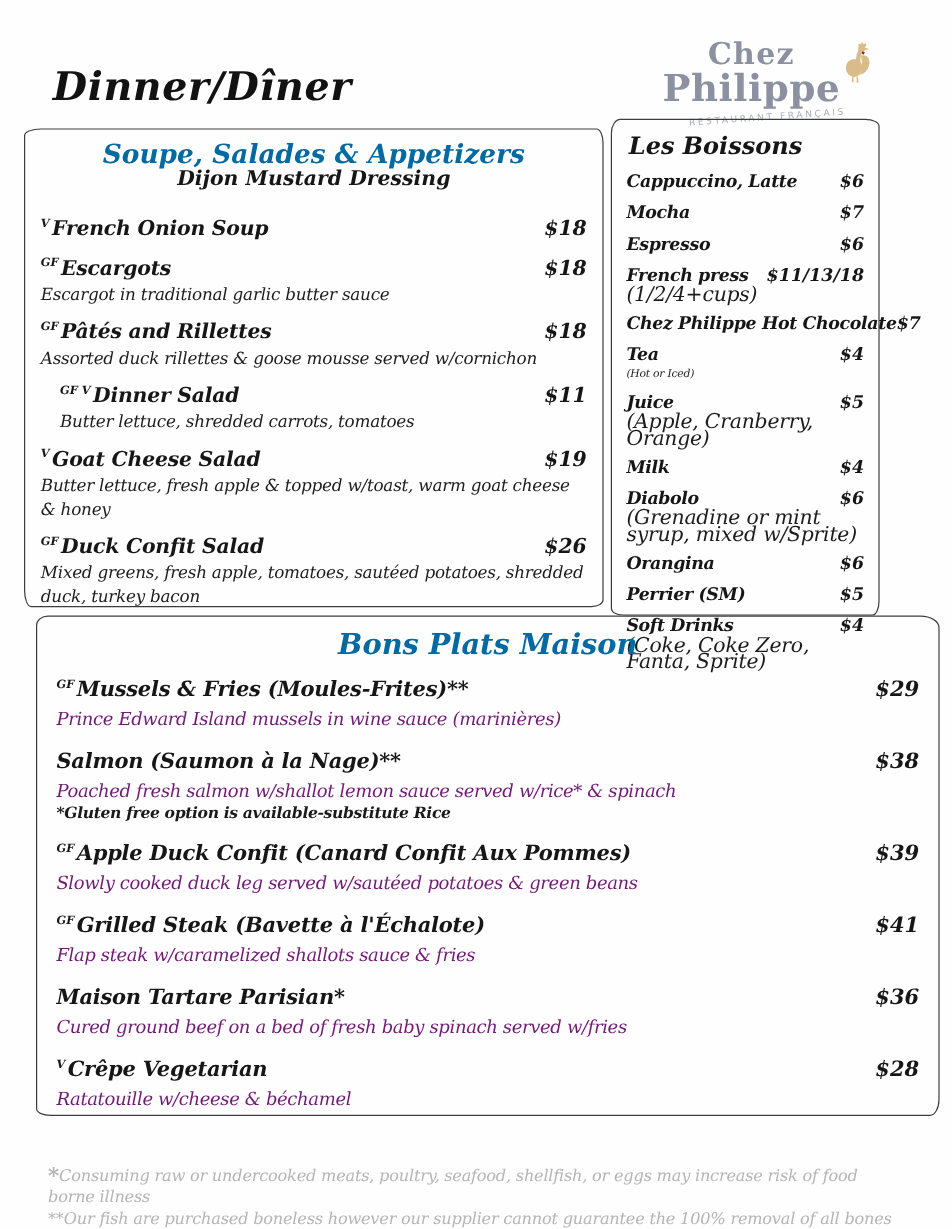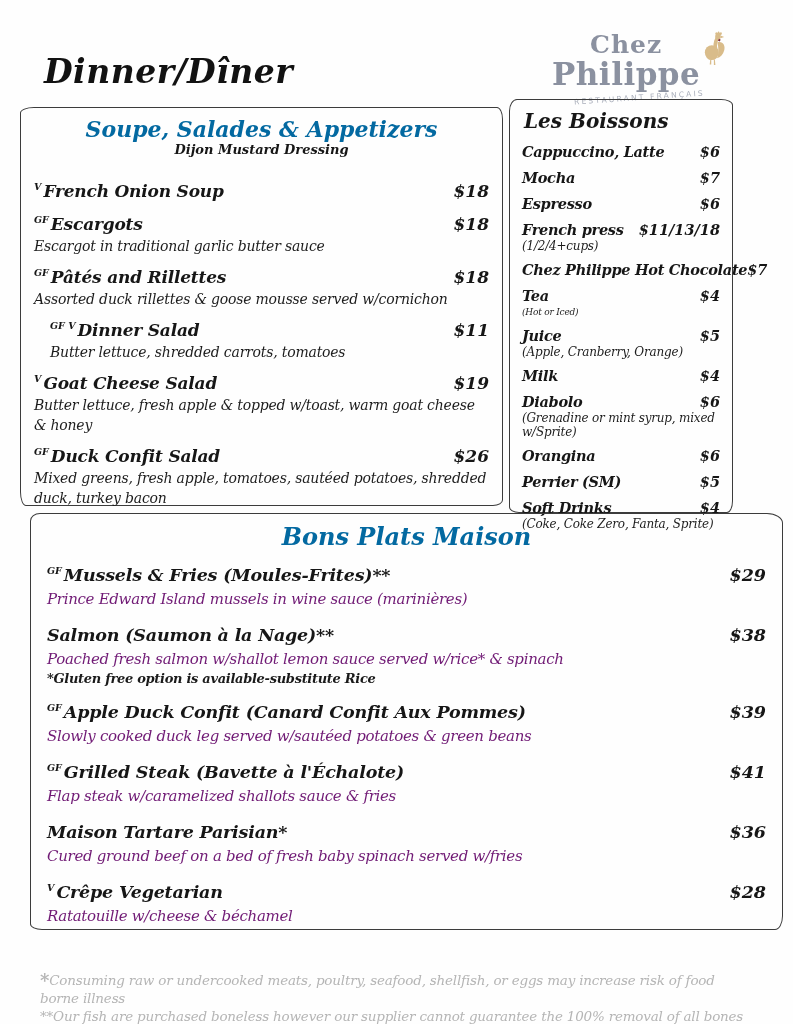--- a/index.html
+++ b/index.html
@@ -13,21 +13,21 @@
   }
   .page { position:absolute; inset:0; background:#fefefe; }
 
   
   .page-title {
     position:absolute; left:44px; top:52px;
     font-size:33px; font-weight:bold; font-style:italic;
     letter-spacing:0.5px; color:#121212;
   }
   .logo { position:absolute; left:552px; top:16px; width:175px; text-align:center; }
-  .logo-row { display:flex; align-items:flex-start; justify-content:center; }
+  .logo-row { display:flex; align-items:center; justify-content:center; }
   .logo-text { text-align:center; color:#8b91a0; font-weight:bold; line-height:1; margin-top:16px; }
   .logo-line1 { font-size:25px; letter-spacing:1px; }
   .logo-line2 { font-size:31px; margin-top:2px; letter-spacing:0.5px; }
   .logo-rooster { margin-left:2px; margin-top:0; }
   .logo-tagline {
     font-size:7.5px; letter-spacing:2.2px; color:#a9aeba;
     font-family:"DejaVu Sans","Liberation Sans",sans-serif;
     transform:rotate(-4deg); margin-top:3px; white-space:nowrap;
   }
 
@@ -38,21 +38,21 @@
   }
   .box-app   { left:20px;  top:107px; width:483px; height:399px;
                border-radius:14px 6px 10px 6px / 6px 12px 6px 14px; padding:8px 13px; box-sizing:border-box; }
   .box-bois  { left:509px; top:99px;  width:224px; height:414px;
                border-radius:8px 12px 6px 10px / 12px 6px 12px 6px; padding:7px 12px; box-sizing:border-box; }
   .box-mains { left:30px;  top:513px; width:753px; height:417px;
                border-radius:10px 16px 8px 12px / 8px 10px 14px 6px; padding:8px 16px; box-sizing:border-box; }
 
   .section-title { font-weight:bold; font-style:italic; text-align:center; color:#0369a1; }
   .app-title  { font-size:22px; line-height:26px; }
-  .app-sub    { font-size:13px; font-weight:bold; font-style:italic; text-align:center; line-height:15px; margin-bottom:22px; }
+  .app-sub    { font-size:17px; font-weight:bold; font-style:italic; text-align:center; line-height:15px; margin-bottom:22px; }
   .bois-title { font-size:20px; font-weight:bold; font-style:italic; text-align:left; margin:2px 0 10px 2px; }
   .mains-title{ font-size:24px; line-height:30px; margin-bottom:10px; }
 
   
   .item { margin-bottom:9px; }
   .item-line { display:flex; align-items:baseline; }
   .tag {
     font-size:9.5px; font-weight:bold; font-style:italic;
     position:relative; top:-7px; margin-right:2px; white-space:nowrap;
   }
@@ -60,21 +60,21 @@
   .price { margin-left:auto; font-size:17px; font-weight:bold; font-style:italic; padding-left:8px; }
   .desc { font-size:14px; font-style:italic; line-height:20px; letter-spacing:-0.2px; color:#1c1c1c; }
   .desc:empty, .note:empty, .tag:empty, .m-note:empty { display:none; }
   .app-list .item:nth-child(4) { padding-left:16px; }
 
   
   .b-item { margin-bottom:8px; }
   .b-line { display:flex; align-items:baseline; }
   .b-name { font-size:14.5px; font-weight:bold; font-style:italic; line-height:18px; letter-spacing:-0.3px; white-space:nowrap; }
   .b-price { margin-left:auto; font-size:14.5px; font-weight:bold; font-style:italic; white-space:nowrap; }
-  .note { font-size:12px; font-style:italic; line-height:14px; letter-spacing:-0.2px; color:#1c1c1c; }
+  .note { font-size:17px; font-style:italic; line-height:14px; letter-spacing:-0.2px; color:#1c1c1c; }
   .bois-list .b-item:nth-child(6) .note { font-size:9px; }
 
   
   .m-item { margin-bottom:12px; }
   .m-name { font-size:17.5px; font-weight:bold; font-style:italic; line-height:27px; letter-spacing:-0.2px; }
   .m-price { margin-left:auto; font-size:17.5px; font-weight:bold; font-style:italic; }
   .m-desc { font-size:15px; font-style:italic; line-height:21px; letter-spacing:-0.3px; color:#701a75; }
   .m-note { font-size:13px; font-style:italic; font-weight:600; line-height:17px; letter-spacing:-0.3px; color:#1a1a1a; }
 
   

